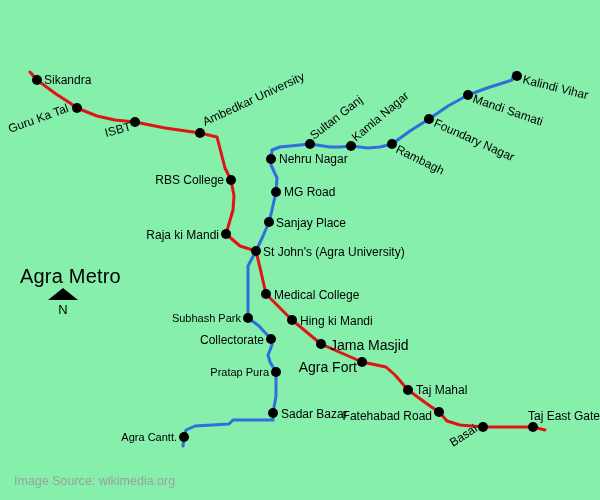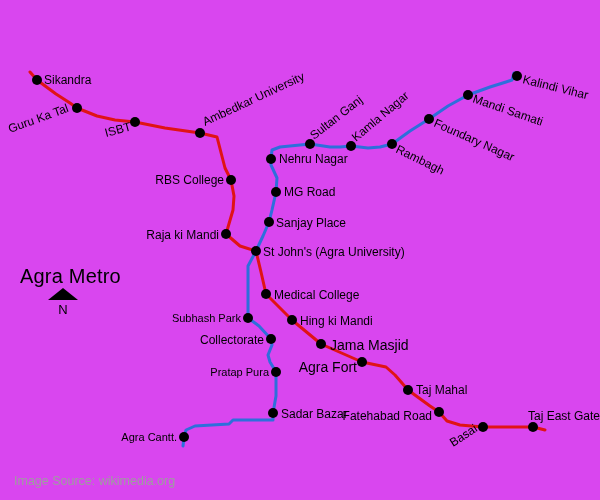--- a/index.html
+++ b/index.html
@@ -1,20 +1,20 @@
 <!DOCTYPE html>
 <html><head>
 <meta charset="utf-8">
 <style>
   html, body { margin: 0; padding: 0; background: #ffffff; }
   .stage {
     position: relative;
     width: 600px;
     height: 500px;
-    background: #d946ef;
+    background: #86efac;
     overflow: hidden;
     font-family: "Liberation Sans", sans-serif;
   }
   svg text {
     font-family: "Liberation Sans", sans-serif;
     fill: #000000;
   }
   text.map-title {
     font-size: 20px;
     font-weight: 500;

